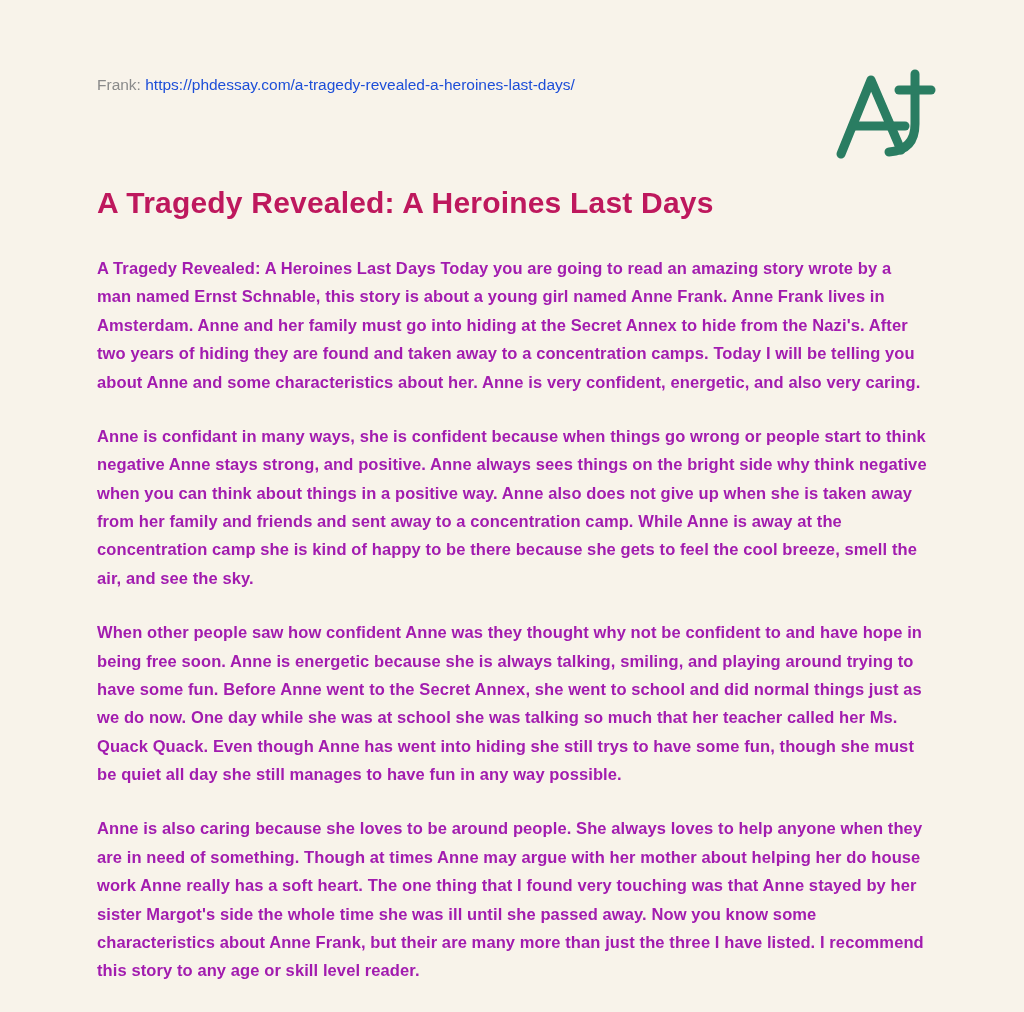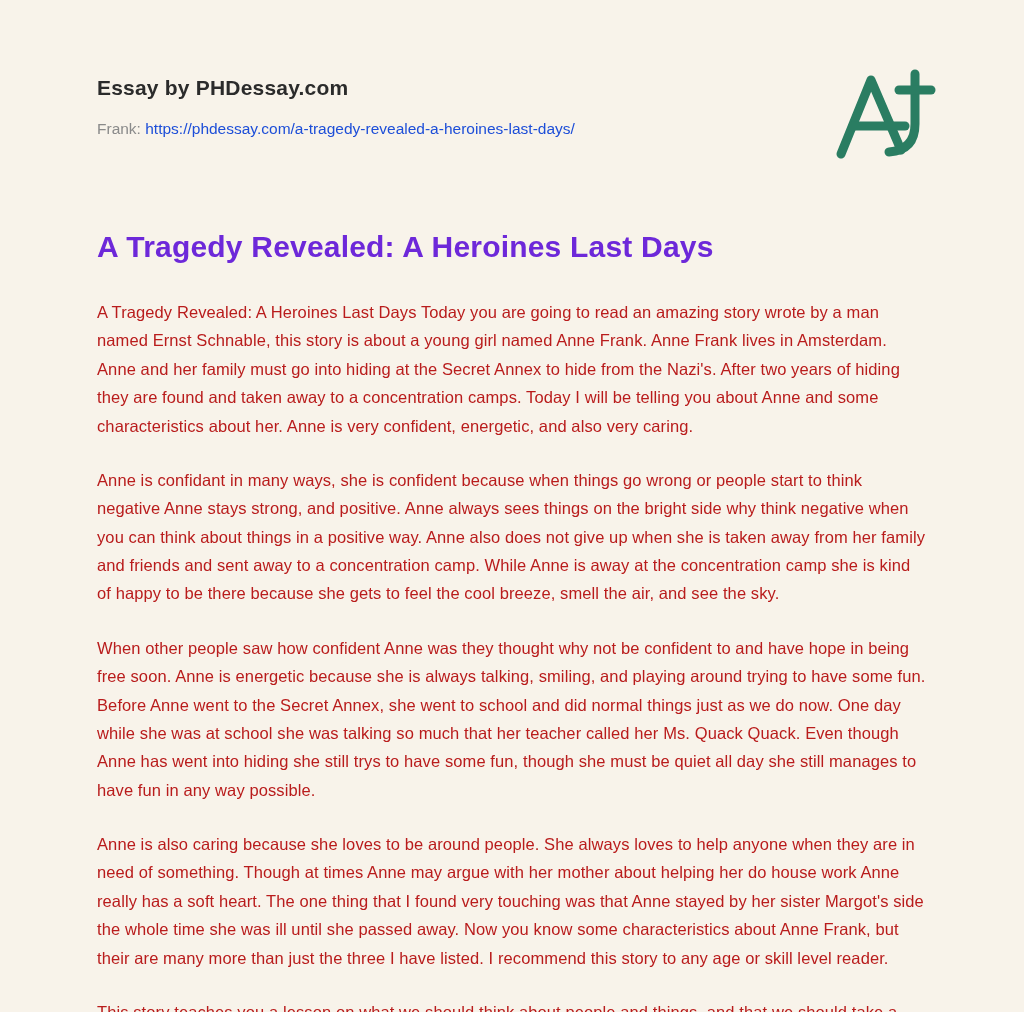--- a/index.html
+++ b/index.html
@@ -45,41 +45,41 @@
   .logo {
     position: absolute;
     top: -10px;
     right: -10px;
     width: 110px;
     height: 100px;
   }
   .title {
     font-size: 30px;
     font-weight: bold;
-    color: #6d28d9;
+    color: #be185d;
     margin-top: 92px;
     margin-bottom: 34px;
     letter-spacing: 0.2px;
   }
   .body-text p {
     font-size: 16.5px;
     line-height: 1.72;
-    color: #b91c1c;
+    color: #a21caf;
     margin-bottom: 26px;
     letter-spacing: 0.1px;
+    font-weight: bold;
   }
 </style>
 </head>
 <body>
 
 <div class="page">
   <div class="content">
 
     <div class="header">
-      <div class="brand">Essay by PHDessay.com</div>
       <div class="source-line"><span>Frank: </span><a href="#">https://phdessay.com/a-tragedy-revealed-a-heroines-last-days/</a></div>
 
       <svg class="logo" viewBox="0 0 110 100" aria-hidden="true">
 
         <path d="M14 88 L44 14 L74 84" fill="none" stroke="#2A7D62" stroke-width="9" stroke-linecap="round" stroke-linejoin="round"></path>
         <path d="M26 60 L78 60" fill="none" stroke="#2A7D62" stroke-width="9" stroke-linecap="round"></path>
 
         <path d="M88 8 L88 58 Q88 84 62 86" fill="none" stroke="#2A7D62" stroke-width="9" stroke-linecap="round"></path>
         <path d="M72 24 L104 24" fill="none" stroke="#2A7D62" stroke-width="9" stroke-linecap="round"></path>
       </svg>

